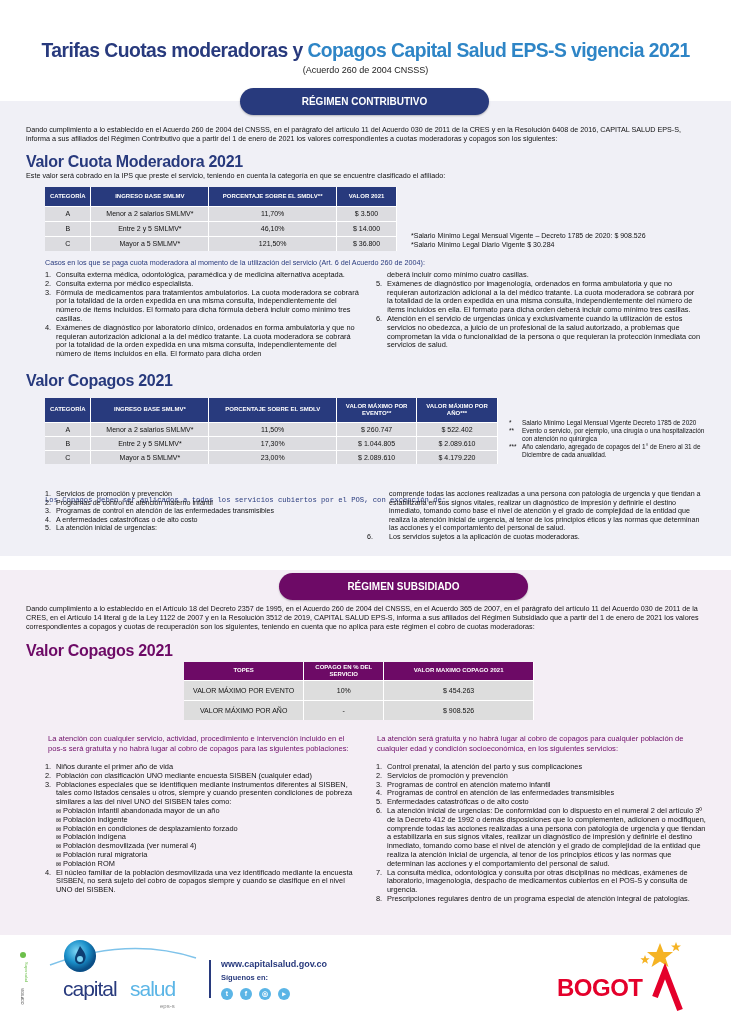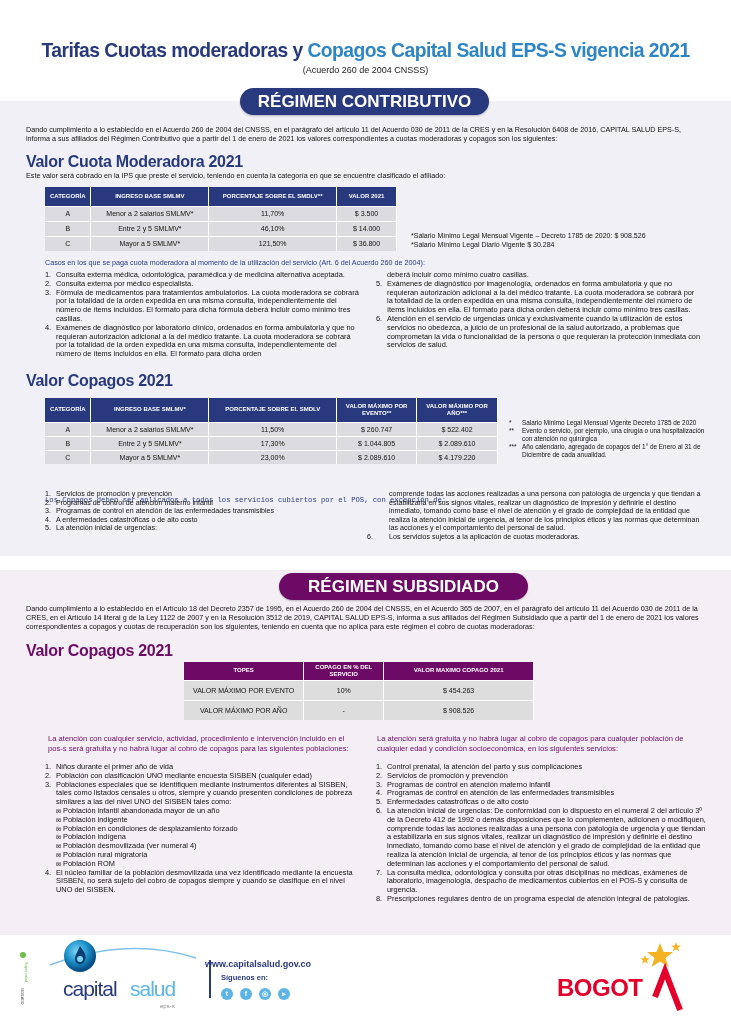--- a/index.html
+++ b/index.html
@@ -7,21 +7,21 @@
   body { font-family: "Liberation Sans", sans-serif; color: #1a1a1a; position: relative; }
 
   .title { position: absolute; top: 38px; left: 0; width: 731px; text-align: center; font-family: "Liberation Sans", sans-serif; font-weight: bold; font-size: 21px; letter-spacing: -0.6px; transform: scaleX(0.92); transform-origin: center; }
   .title .t1 { color: #283a7d; }
   .title .t2 { color: #2e85c6; }
   .subtitle { position: absolute; top: 65px; left: 0; width: 731px; text-align: center; font-size: 9px; color: #222; }
 
   .sec-contrib { position: absolute; top: 101px; left: 0; width: 731px; height: 455px; background: #f0f0f6; }
   .sec-subsid { position: absolute; top: 570px; left: 0; width: 731px; height: 365px; background: #f4eef5; }
 
-  .pill { position: absolute; left: 240px; width: 249px; height: 27px; border-radius: 14px; color: #fff; font-weight: bold; font-size: 17px; text-align: center; line-height: 27px; box-shadow: 0 1px 2px rgba(0,0,0,0.25); }
+  .pill { position: absolute; left: 240px; width: 249px; height: 27px; border-radius: 14px; color: #fff; font-weight: bold; font-size: 10px; text-align: center; line-height: 27px; box-shadow: 0 1px 2px rgba(0,0,0,0.25); }
   .pill.blue { top: 88px; background: #283a7d; }
   .pill.purple { top: 573px; background: #6d0a66; margin-left: 39px; }
 
   .para { position: absolute; font-size: 7.2px; line-height: 9px; color: #111; }
   .h2 { position: absolute; font-weight: bold; font-size: 16px; color: #283a7d; letter-spacing: -0.3px; }
   .h2.purple { color: #6d0a66; }
   .sub-blue { position: absolute; font-size: 7.2px; color: #283a7d; }
   .sub-purple { position: absolute; font-size: 7.6px; line-height: 9.5px; color: #6d0a66; }
 
   table.t { position: absolute; border-collapse: collapse; font-size: 7px; }
@@ -35,21 +35,21 @@
   .note-row .mk { width: 13px; flex: none; }
 
   ol.list { position: absolute; font-size: 7.4px; line-height: 8.8px; color: #111; list-style: none; }
   ol.list li { display: flex; }
   ol.list li .n { width: 11px; flex: none; }
   ol.list li .tx { flex: 1; }
   .sub-item { padding-left: 11px; }
   .box-glyph { font-size: 6px; margin-right: 2px; }
 
   .footer-divider { position: absolute; left: 209px; top: 960px; width: 2px; height: 38px; background: #283a7d; }
-  .url { position: absolute; left: 205px; top: 959px; font-weight: bold; font-size: 9px; color: #283a7d; }
+  .url { position: absolute; left: 221px; top: 959px; font-weight: bold; font-size: 9px; color: #283a7d; }
   .follow { position: absolute; left: 221px; top: 973px; font-weight: bold; font-size: 7.5px; color: #283a7d; }
   .socials { position: absolute; left: 221px; top: 988px; display: flex; gap: 7px; }
   .social { width: 12px; height: 12px; border-radius: 50%; background: #5bb5e6; color: #fff; font-size: 7px; font-weight: bold; text-align: center; line-height: 12px; }
 
   .logo-cs { position: absolute; left: 48px; top: 938px; width: 160px; height: 80px; }
   .vigilado { position: absolute; left: 18px; top: 950px; width: 10px; height: 60px; }
   .bogota { position: absolute; left: 555px; top: 940px; width: 140px; height: 80px; }
 </style>
 </head>
 <body>

